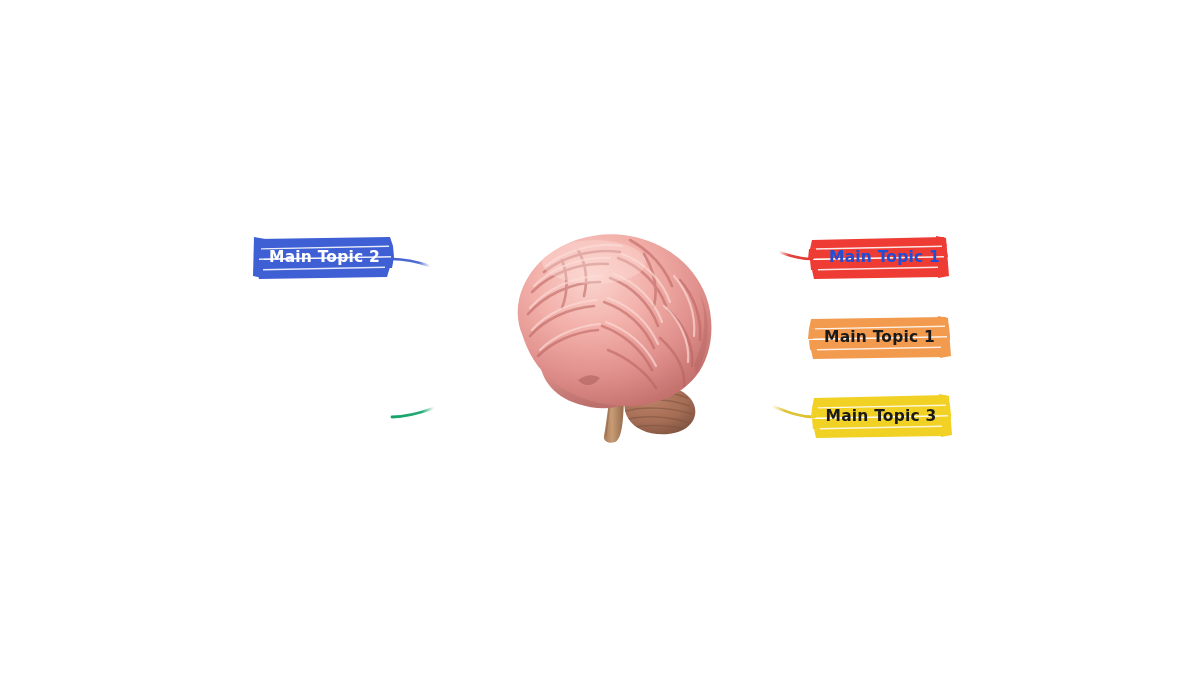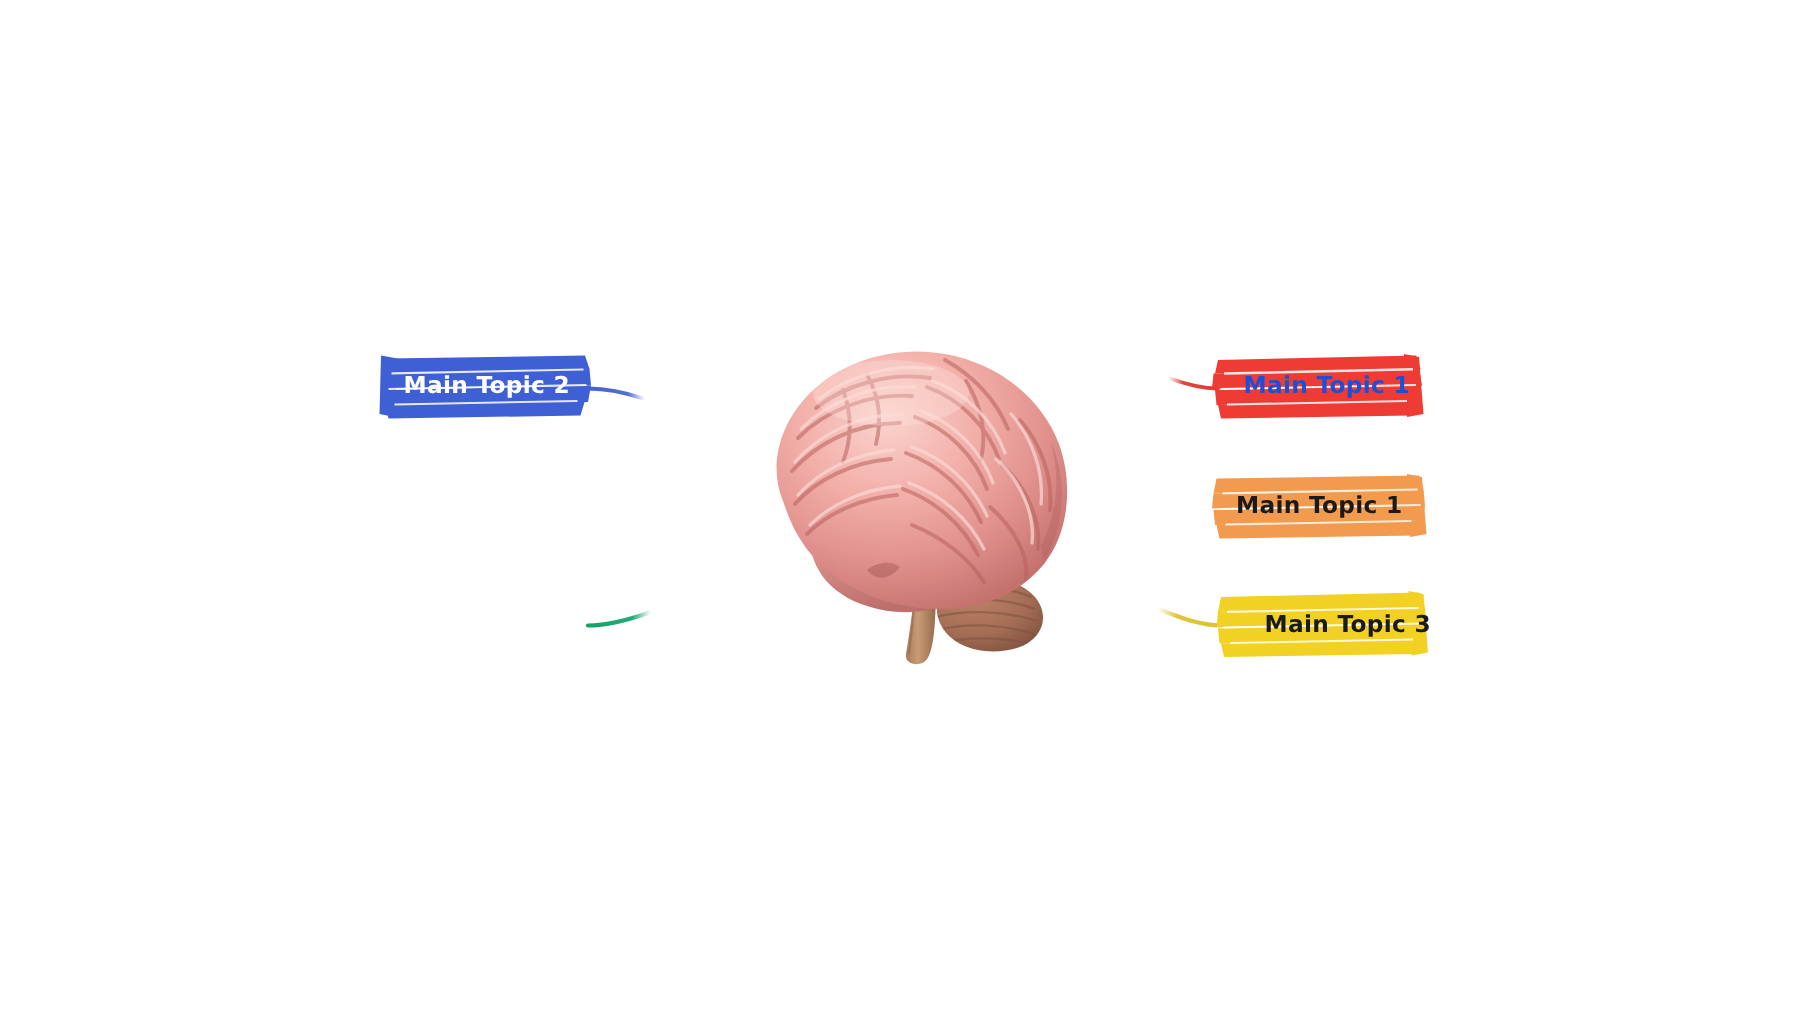--- a/index.html
+++ b/index.html
@@ -258,21 +258,21 @@
       </g>
       <g fill="#ffffff" opacity="0.8">
         <path d="M 9 15.2 L 139 12.6 L 139 14.0 L 9 16.6 Z"></path>
         <path d="M 7 25.6 L 141 23.0 L 141 24.4 L 7 27.0 Z"></path>
         <path d="M 11 36.0 L 135 33.6 L 135 35.0 L 11 37.4 Z"></path>
       </g>
     </svg>
     <span class="topic-label" style="color:#1a1a1a;">Main Topic 1</span>
   </div>
 
-  <div class="topic" id="topic-3" style="left:808px; top:392px; width:146px; height:50px;justify-content:flex-end;">
+  <div class="topic" id="topic-3" style="left:808px; top:392px; width:146px; height:50px;">
     <svg class="marker-svg" viewBox="0 0 146 50" preserveAspectRatio="none">
       <g fill="#f2d125">
         <path d="M 6 6 L 138 3 L 142 13 L 4 16 Z"></path>
         <path d="M 4 16 L 142 13 L 143 24 L 3 26 Z"></path>
         <path d="M 4 27 L 143 24 L 141 35 L 5 37 Z"></path>
         <path d="M 6 37 L 139 34 L 136 44 L 8 46 Z"></path>
         <path d="M 131 2 L 141 4 L 144 43 L 133 45 Z"></path>
       </g>
       <g fill="#ffffff" opacity="0.8">
         <path d="M 10 15.2 L 138 12.6 L 138 14.0 L 10 16.6 Z"></path>

